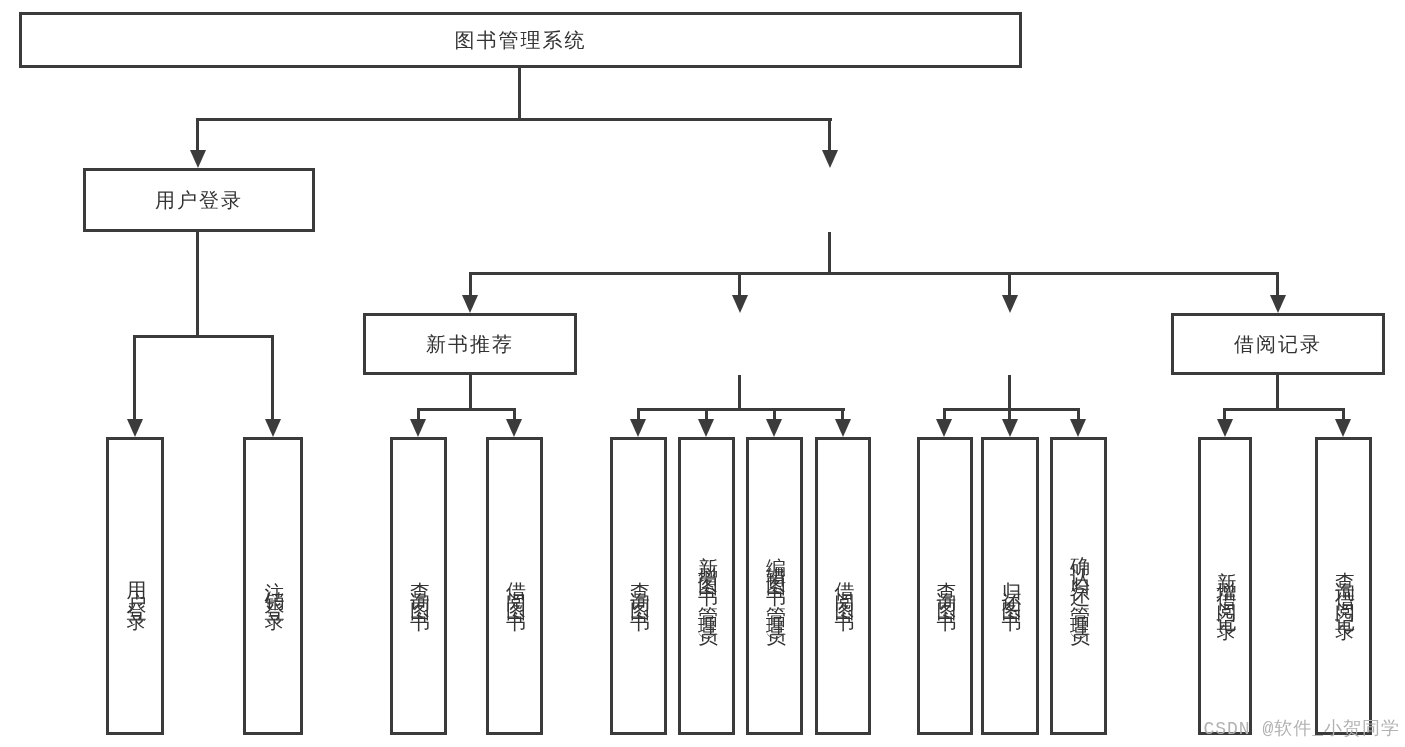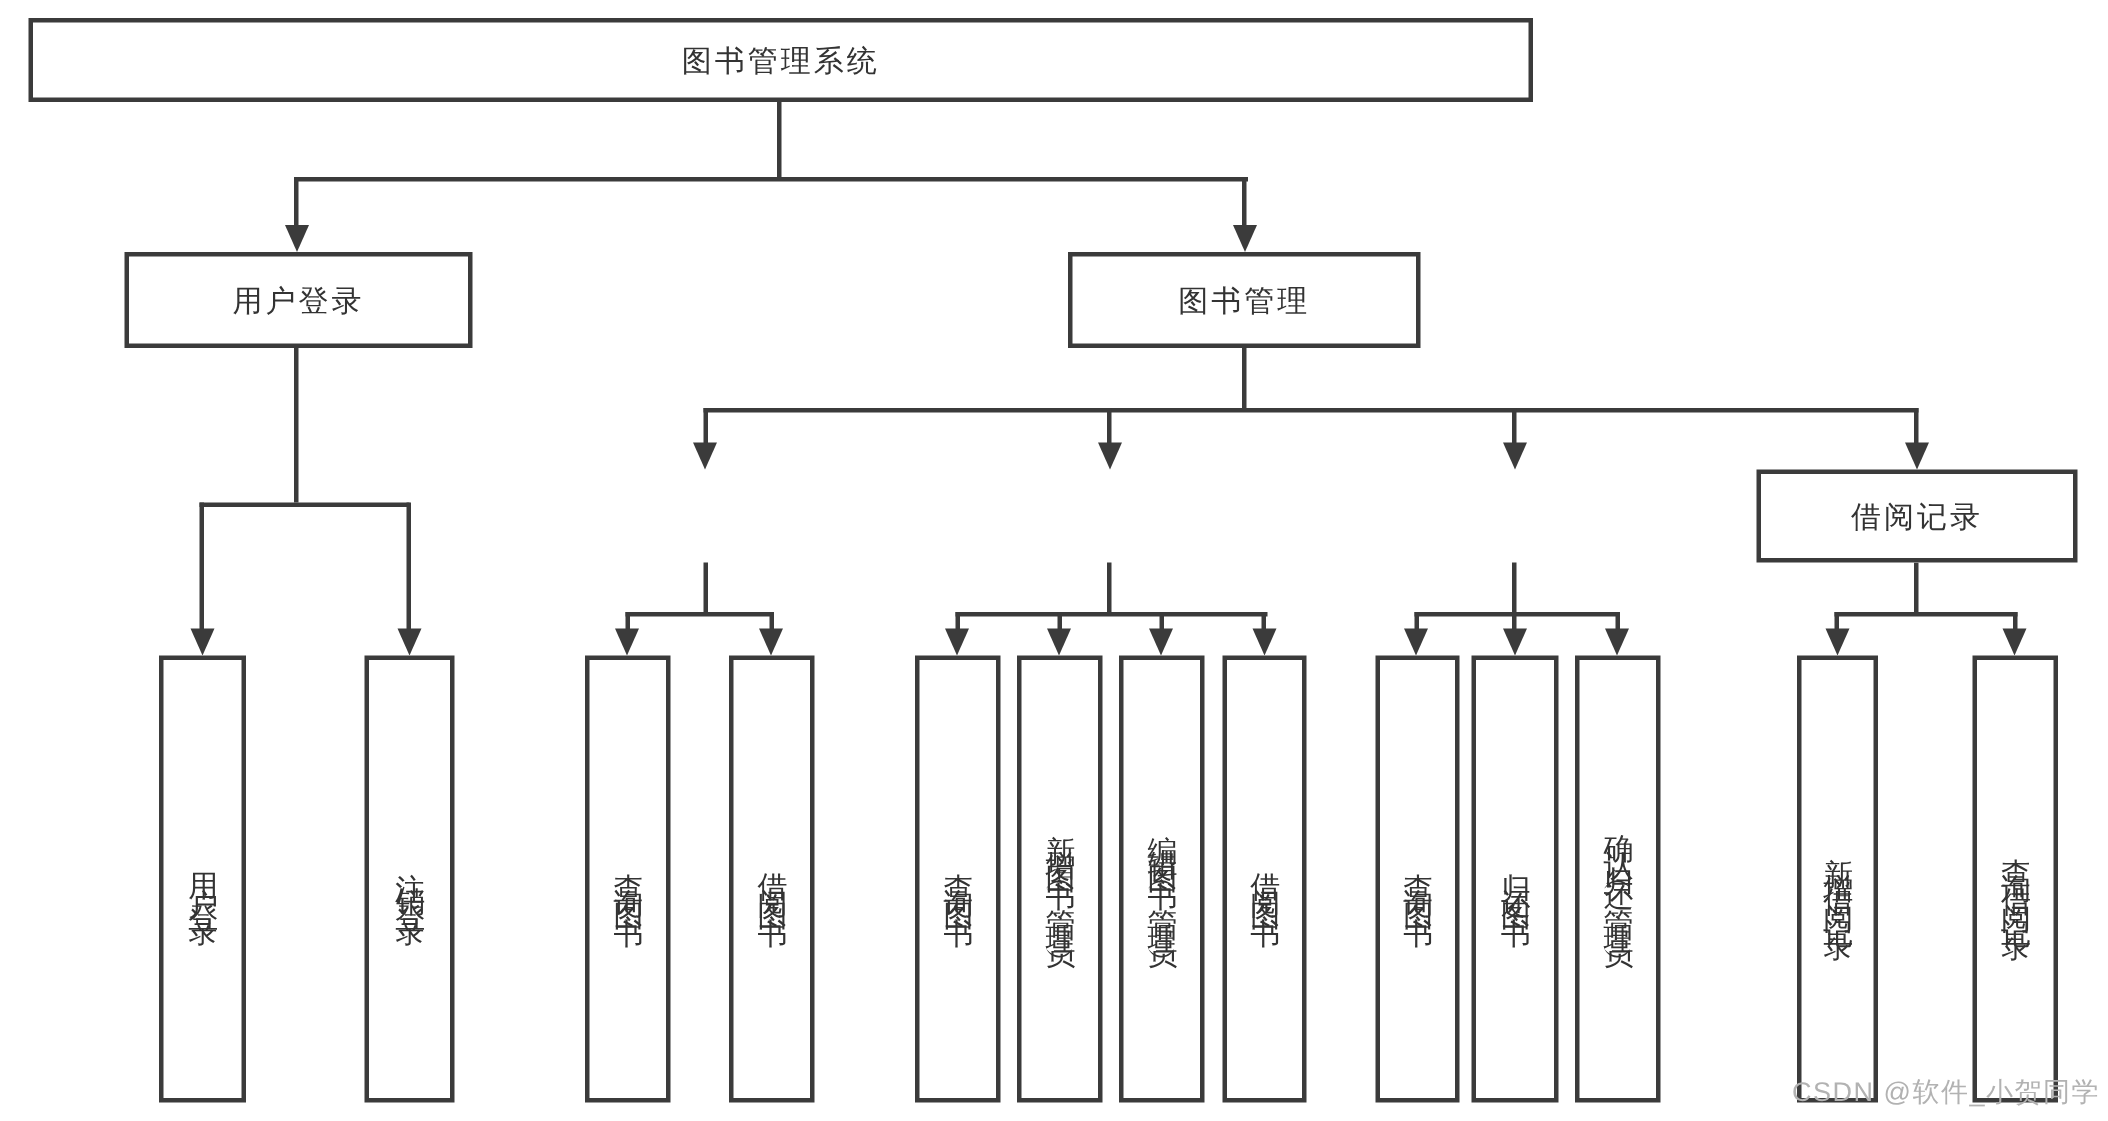--- a/index.html
+++ b/index.html
@@ -1,21 +1,21 @@
 <!DOCTYPE html>
 <html style="--line: #3b3b3b; --text: #333333; --fill: #ffffff; --wm: #b2b2b2; --bg: #ffffff;"><head>
 <meta charset="utf-8">
 <style>
   :root{
     --line:#3b3b3b; --text:#333333; --fill:#ffffff; --wm:#b2b2b2; --bg:#ffffff;
   }
   html,body{margin:0;padding:0;background:var(--bg);}
   .stage{
     position:relative; width:1405px; height:747px; background:var(--bg);
-    overflow:hidden; font-family:Liberation Sans, sans-serif; color:var(--text);
+    overflow:hidden; font-family:Liberation Mono, monospace; color:var(--text);
   }
   .box{
     position:absolute; box-sizing:border-box; border:3px solid var(--line);
     background:var(--fill); display:flex; align-items:center; justify-content:center;
     font-size:20px; color:var(--text); text-align:center;
   }
   .box.h{letter-spacing:2px;}
   .box.v{
     writing-mode:vertical-rl; text-orientation:mixed;
     letter-spacing:10px; line-height:1;
@@ -93,22 +93,22 @@
   <div class="vline" style="left:1276px;top:375px;height:33px"></div>
   <div class="hline" style="left:1223px;top:408px;width:122px"></div>
   <div class="vline" style="left:1223px;top:408px;height:13px"></div>
   <div class="arrow" style="left:1217px;top:419px"></div>
   <div class="vline" style="left:1342px;top:408px;height:13px"></div>
   <div class="arrow" style="left:1335px;top:419px"></div>
 
   <div class="box h" style="left:19px;top:12px;width:1003px;height:56px">图书管理系统</div>
 
   <div class="box h" style="left:83px;top:168px;width:232px;height:64px">用户登录</div>
-  <div class="box h" style="left:712px;top:168px;width:235px;height:64px">图书管理</div>
 
+  <div class="box h" style="left:363px;top:313px;width:214px;height:62px">新书推荐</div>
   <div class="box h" style="left:1171px;top:313px;width:214px;height:62px">借阅记录</div>
 
   <div class="box v" style="left:106px;top:437px;width:58px;height:298px">用户登录</div>
   <div class="box v" style="left:243px;top:437px;width:60px;height:298px">注销登录</div>
 
   <div class="box v" style="left:390px;top:437px;width:57px;height:298px">查询图书</div>
   <div class="box v" style="left:486px;top:437px;width:57px;height:298px">借阅图书</div>
 
   <div class="box v" style="left:610px;top:437px;width:57px;height:298px">查询图书</div>
   <div class="box v" style="left:678px;top:437px;width:57px;height:298px">新增图书（管理员）</div>

